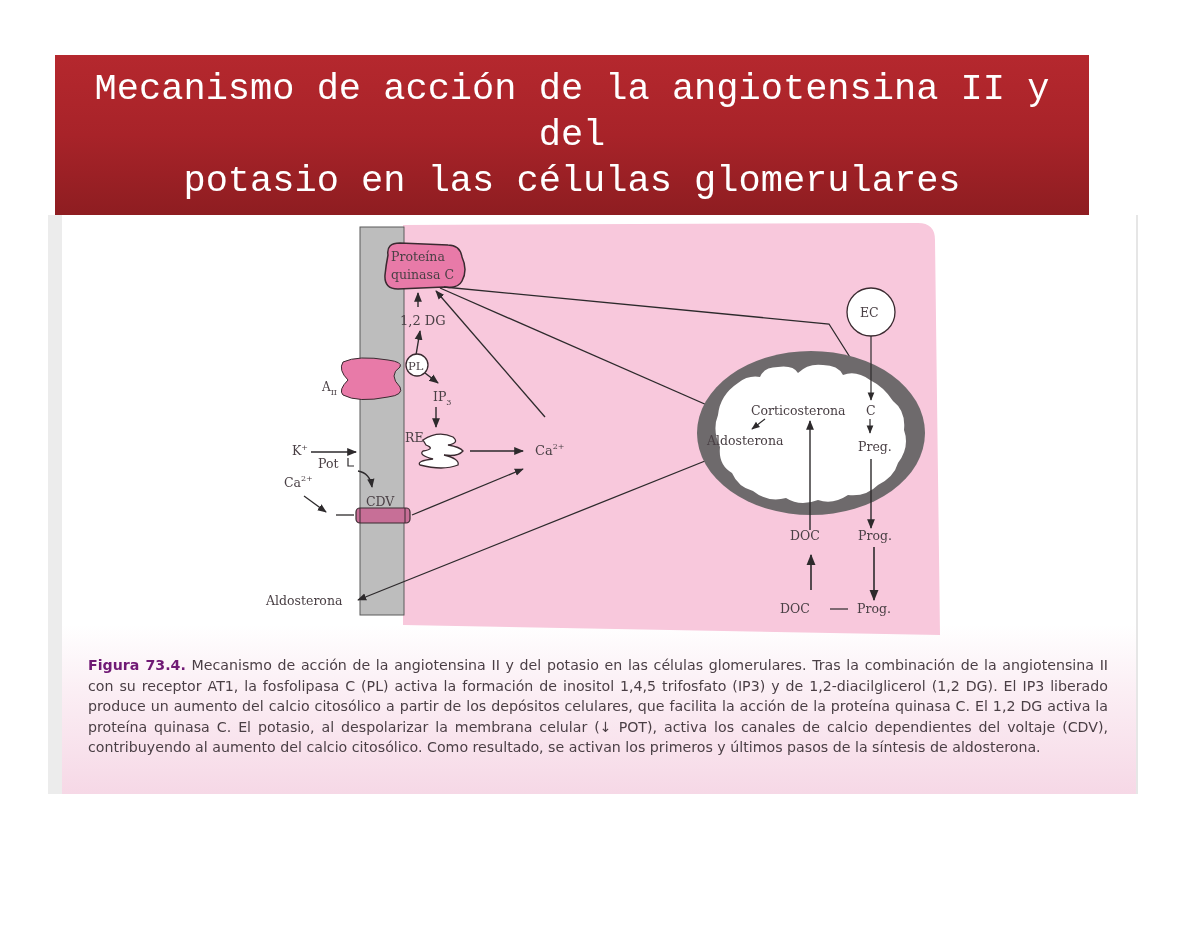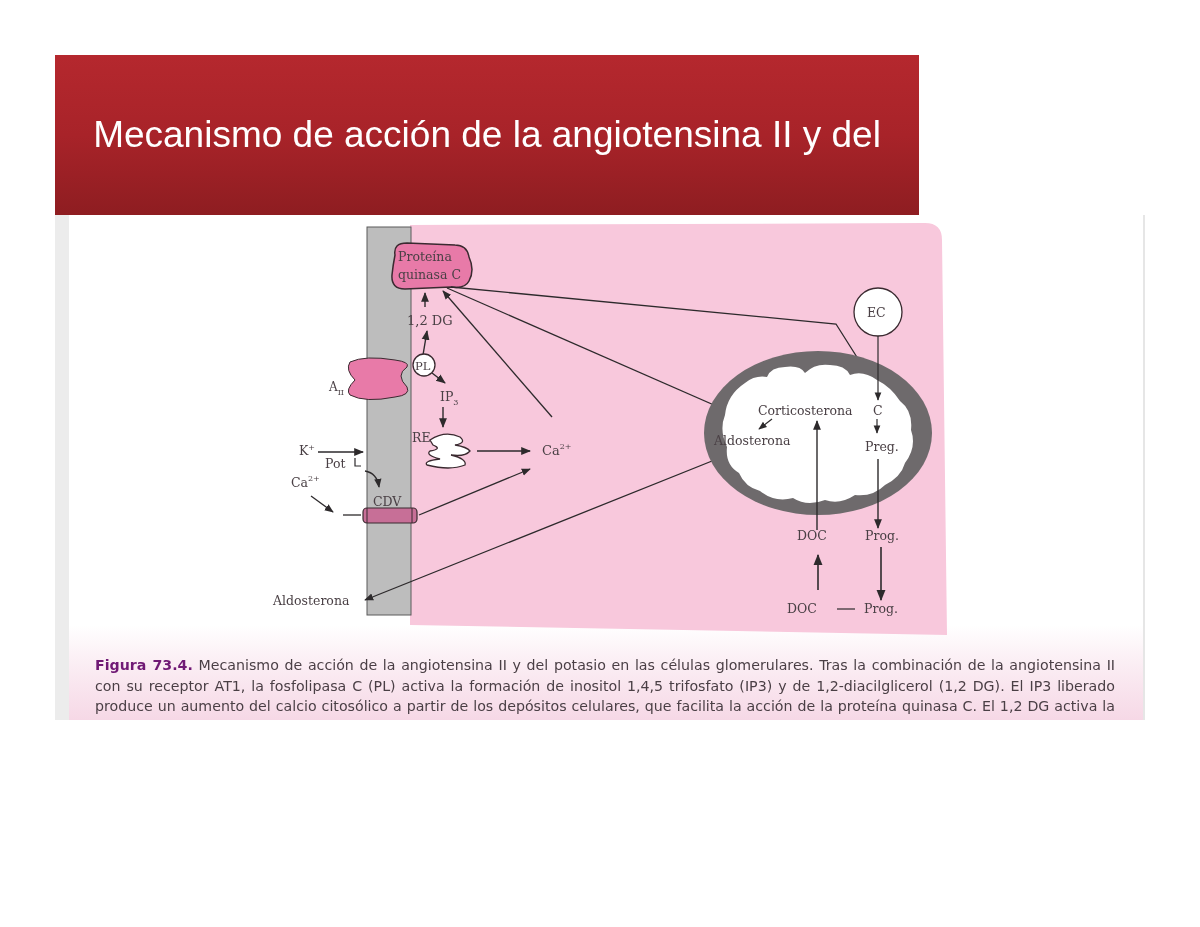--- a/index.html
+++ b/index.html
@@ -1,26 +1,26 @@
 <!DOCTYPE html>
 <html><head>
 <meta charset="utf-8">
 <style>
   html, body { margin:0; padding:0; background:#ffffff; }
   body { width:1200px; height:927px; position:relative; overflow:hidden; font-family:"Liberation Sans", sans-serif; }
   .title-bar {
-    position:absolute; left:55px; top:55px; width:864px; height:160px;
+    position:absolute; left:55px; top:55px; width:1034px; height:160px;
     background:linear-gradient(to bottom, #b5282e 0%, #a82329 50%, #8e1d21 100%);
     display:flex; flex-direction:column; align-items:center; justify-content:center;
-    color:#ffffff; font-family:Liberation Sans, sans-serif; font-size:37px; line-height:1.25;
+    color:#ffffff; font-family:Liberation Mono, monospace; font-size:37px; line-height:1.25;
     letter-spacing:0px;
   }
   .title-bar span { display:block; text-align:center; }
   .figure-panel {
-    position:absolute; left:55px; top:215px; width:1090px; height:505px;
+    position:absolute; left:48px; top:215px; width:1090px; height:579px;
     background:#ffffff; overflow:hidden;
   }
   .figure-panel .left-strip {
     position:absolute; left:0; top:0; width:14px; height:100%;
     background:#ececec;
   }
   .figure-panel .right-edge {
     position:absolute; right:0; top:0; width:2px; height:100%; background:#e6e6e6;
   }
   .caption-bg {
@@ -33,20 +33,21 @@
     color:#4a3f45; text-align:justify;
   }
   .caption .fig-label { color:#701a75; font-weight:bold; }
   svg text { font-family:"DejaVu Serif", serif; fill:#4a4045; }
 </style>
 </head>
 <body>
 
 <div class="title-bar">
   <span>Mecanismo de acción de la angiotensina II y del</span>
+  <span>potasio en las células glomerulares</span>
 </div>
 
 <div class="figure-panel">
   <div class="left-strip"></div>
   <div class="right-edge"></div>
   <div class="caption-bg"></div>
 
   <svg width="1090" height="430" viewBox="0 0 1090 430" style="position:absolute;left:0;top:0;">
     <defs>
       <marker id="ah" viewBox="0 0 10 10" refX="9" refY="5" markerWidth="7" markerHeight="7" orient="auto-start-reverse">

